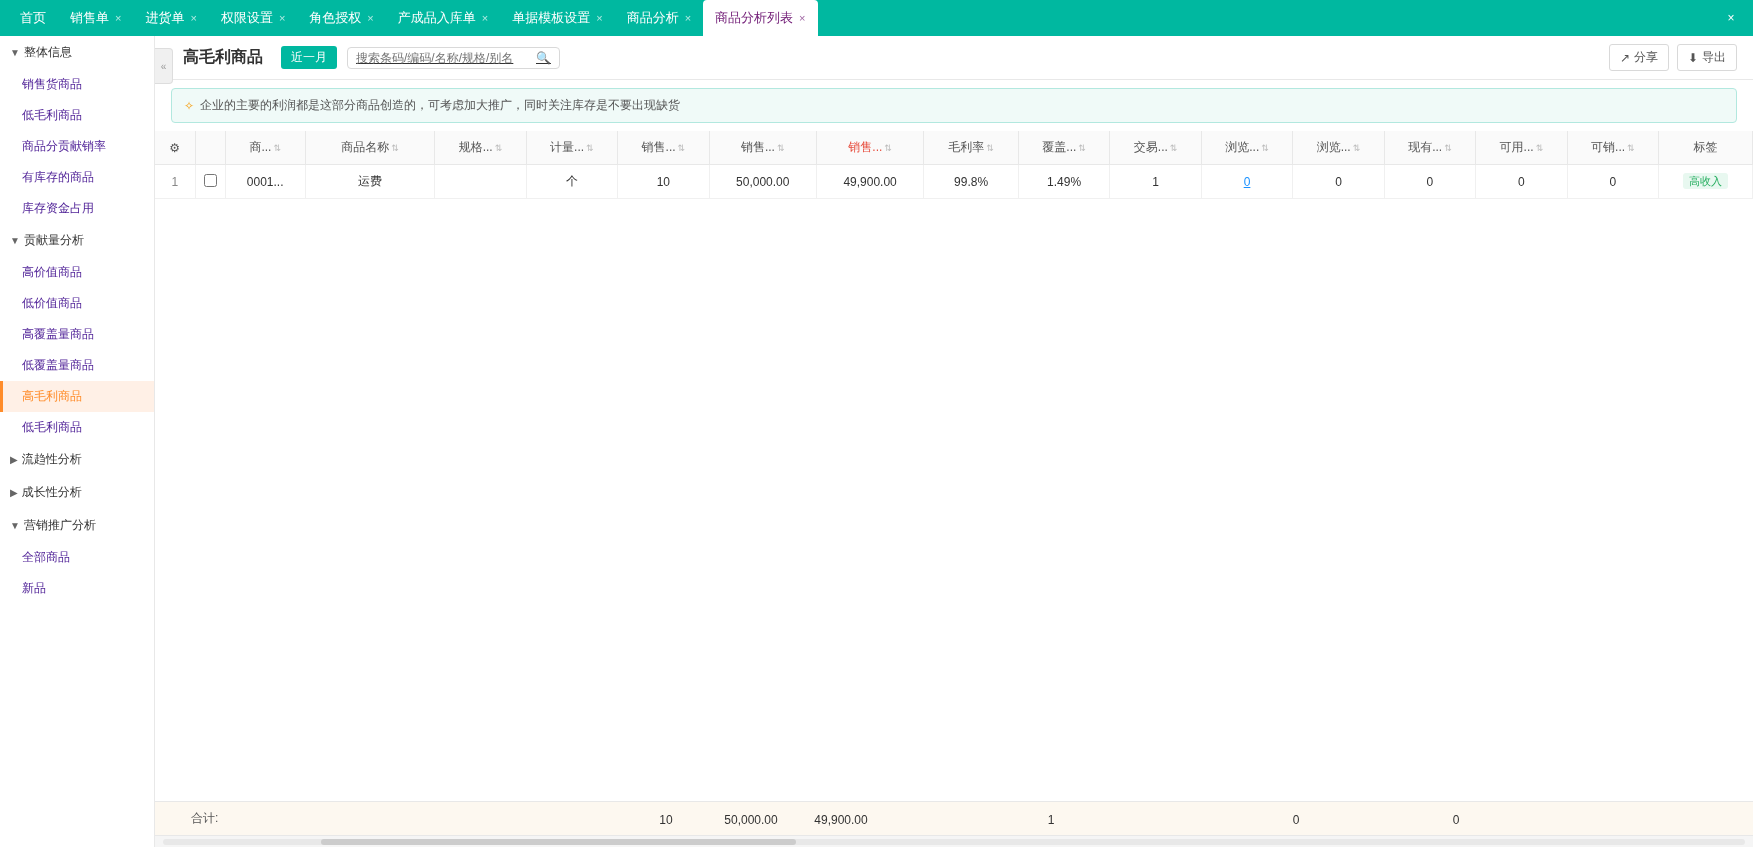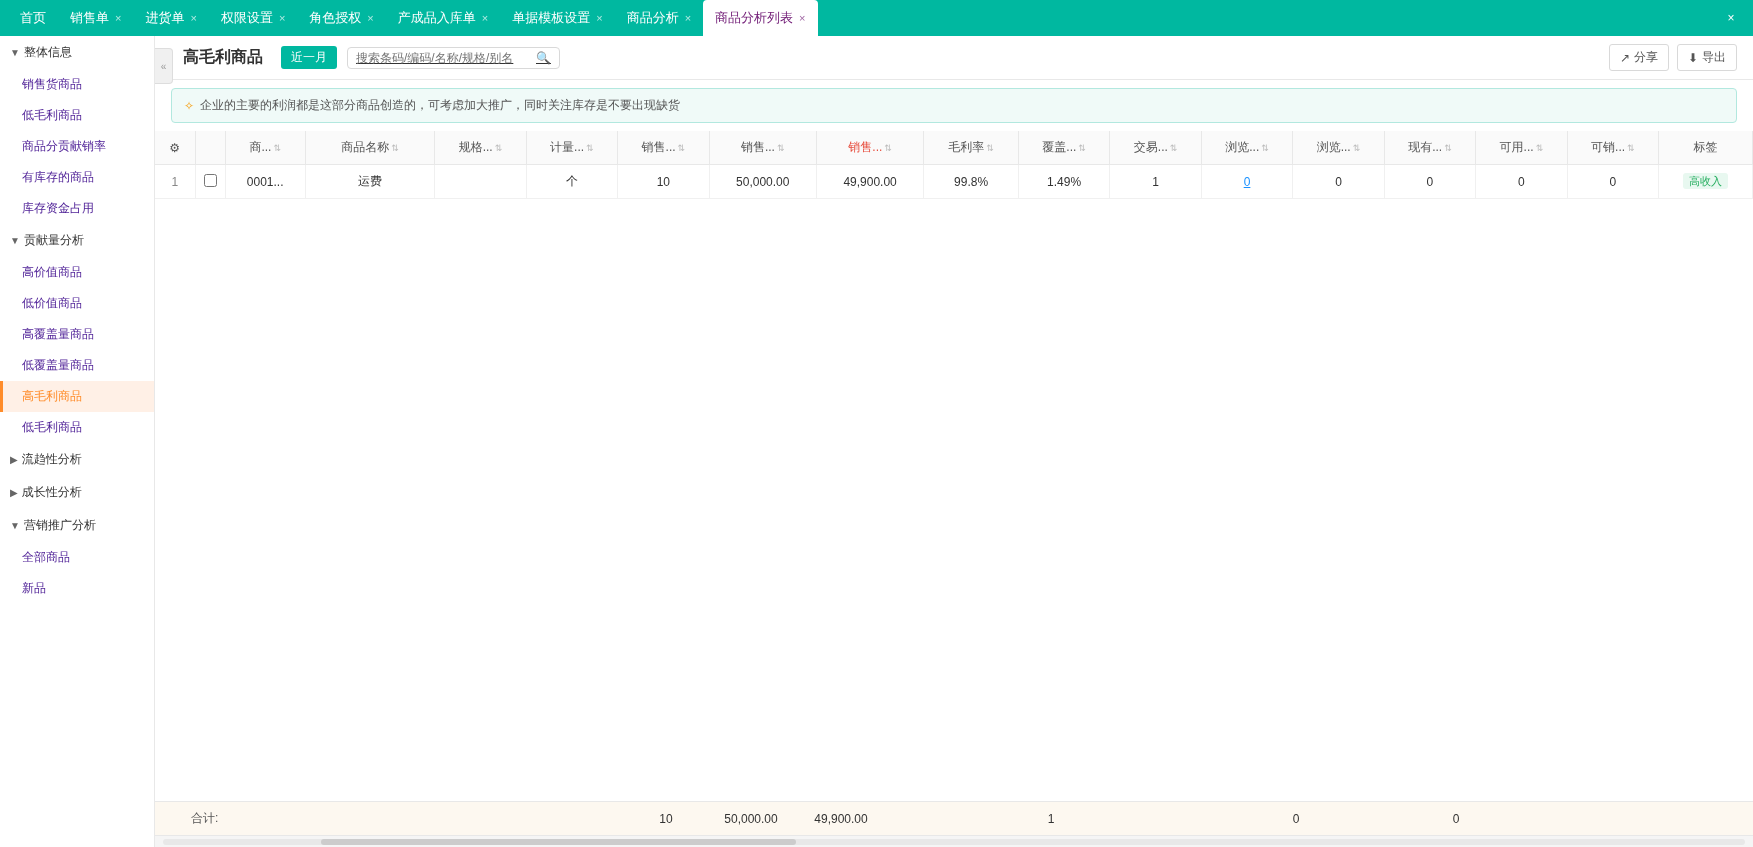--- a/index.html
+++ b/index.html
@@ -245,21 +245,21 @@
       font-size: 11px;
     }
     .link-style { color: #1890ff; text-decoration: underline; cursor: pointer; }
 
     
     .footer-total {
       border-top: 1px solid #e8e8e8;
       background: #fdf8f0;
       padding: 8px 16px;
       display: flex;
-      align-items: center;
+      align-items: flex-end;
       gap: 0;
       flex-shrink: 0;
       font-size: 12px;
     }
     .footer-total .total-label {
       width: 120px;
       color: #555;
       font-weight: 500;
       padding-left: 20px;
     }

